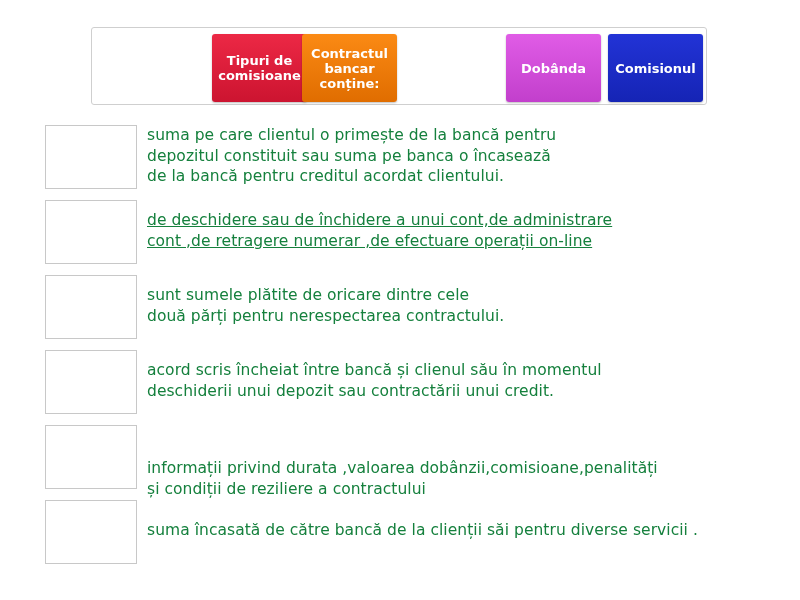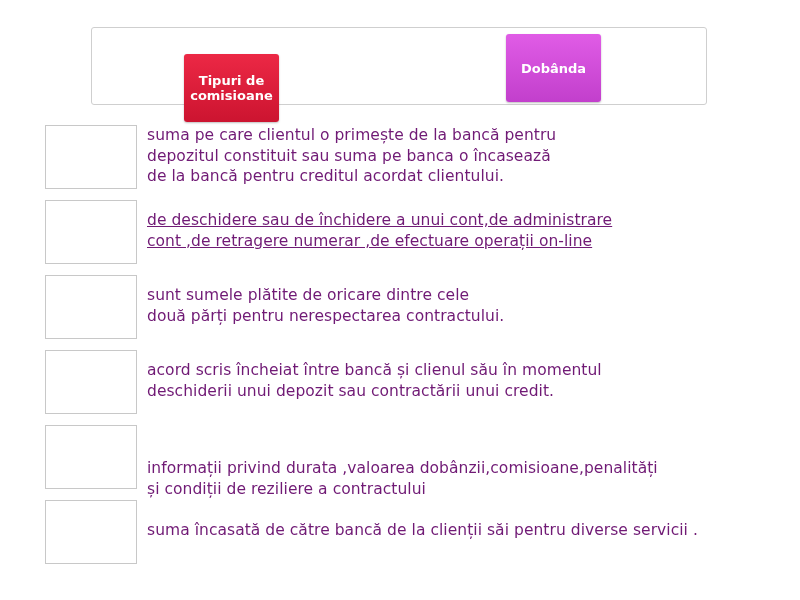--- a/index.html
+++ b/index.html
@@ -49,34 +49,40 @@
     height: 64px;
     border: 1px solid #c8c8c8;
     box-sizing: border-box;
     background: #ffffff;
   }
   .desc {
     position: absolute;
     left: 147px;
     font-size: 15.5px;
     line-height: 20.5px;
-    color: #701a75;
+    color: #15803d;
     white-space: pre;
     letter-spacing: 0.05px;
   }
 </style>
 </head>
 <body>
 
 <div class="tile-tray">
-  <div class="tile" style="left:92px; background:linear-gradient(#ec2845,#cc1430);margin-top:20px;">
+  <div class="tile" style="left:120px; background:linear-gradient(#ec2845,#cc1430);">
     <span>Tipuri de comisioane</span>
+  </div>
+  <div class="tile" style="left:210px; background:linear-gradient(#fb8a14,#e06d00);">
+    <span>Contractul bancar conține:</span>
   </div>
   <div class="tile" style="left:414px; background:linear-gradient(#e05ce6,#c23fcc);">
     <span>Dobânda</span>
+  </div>
+  <div class="tile" style="left:516px; background:linear-gradient(#2233d6,#1524b5);">
+    <span>Comisionul</span>
   </div>
 </div>
 
 <div>
   <div class="slot" style="top:125px;"></div>
   <div class="desc" style="top:125px;">suma pe care clientul o primește de la bancă pentru
 depozitul constituit sau suma pe banca o încasează
 de la bancă pentru creditul acordat clientului.</div>
 
   <div class="slot" style="top:200px;"></div>

